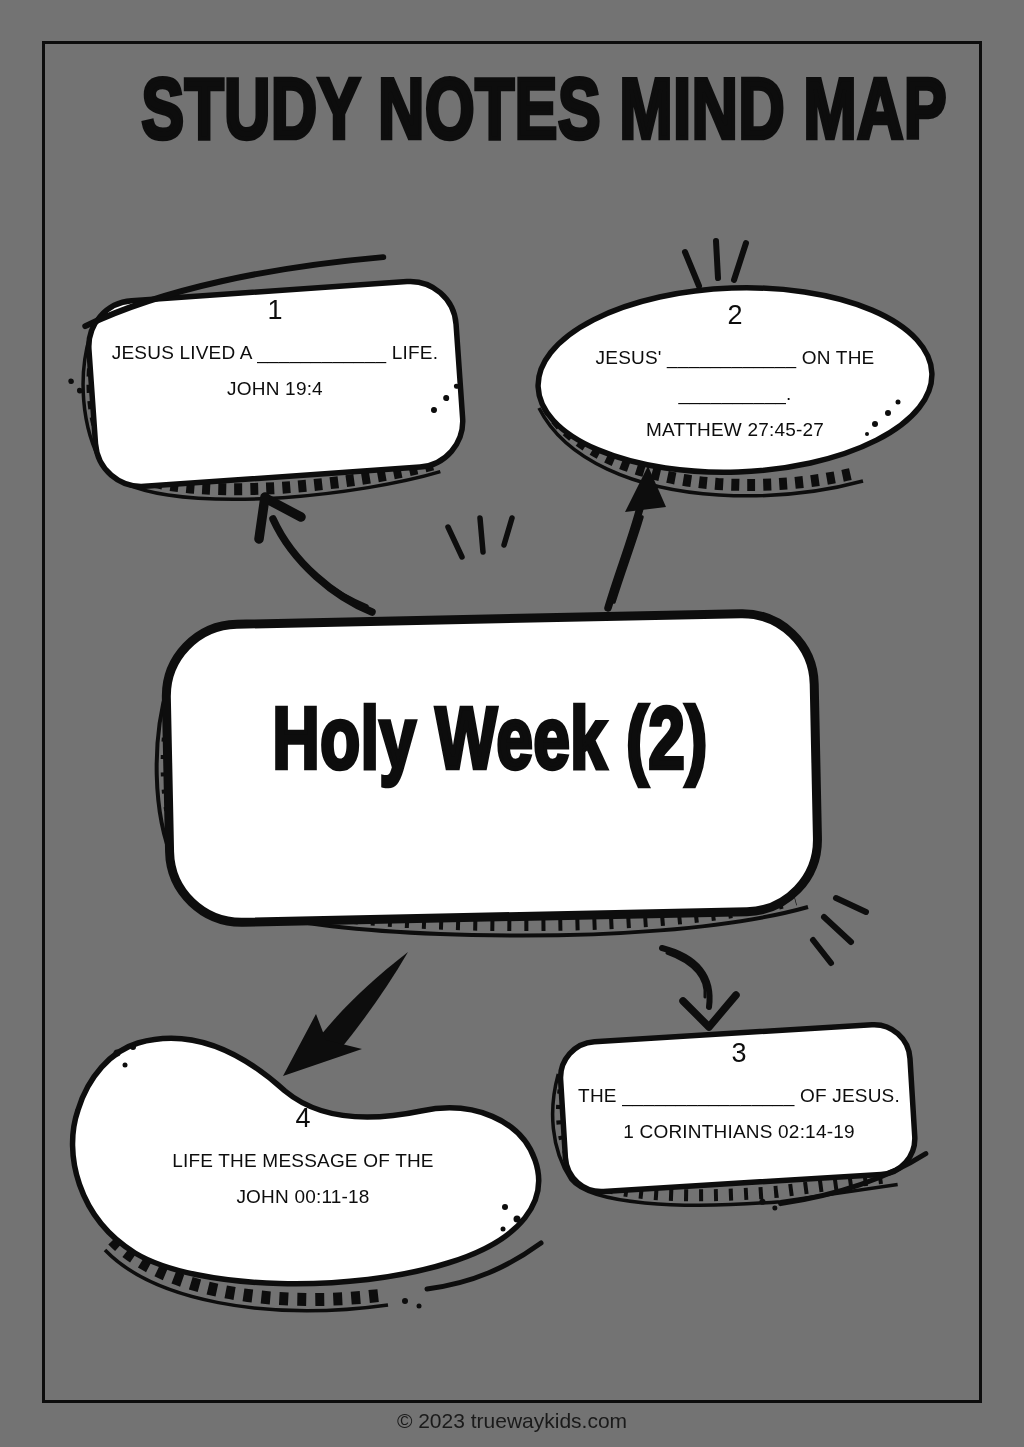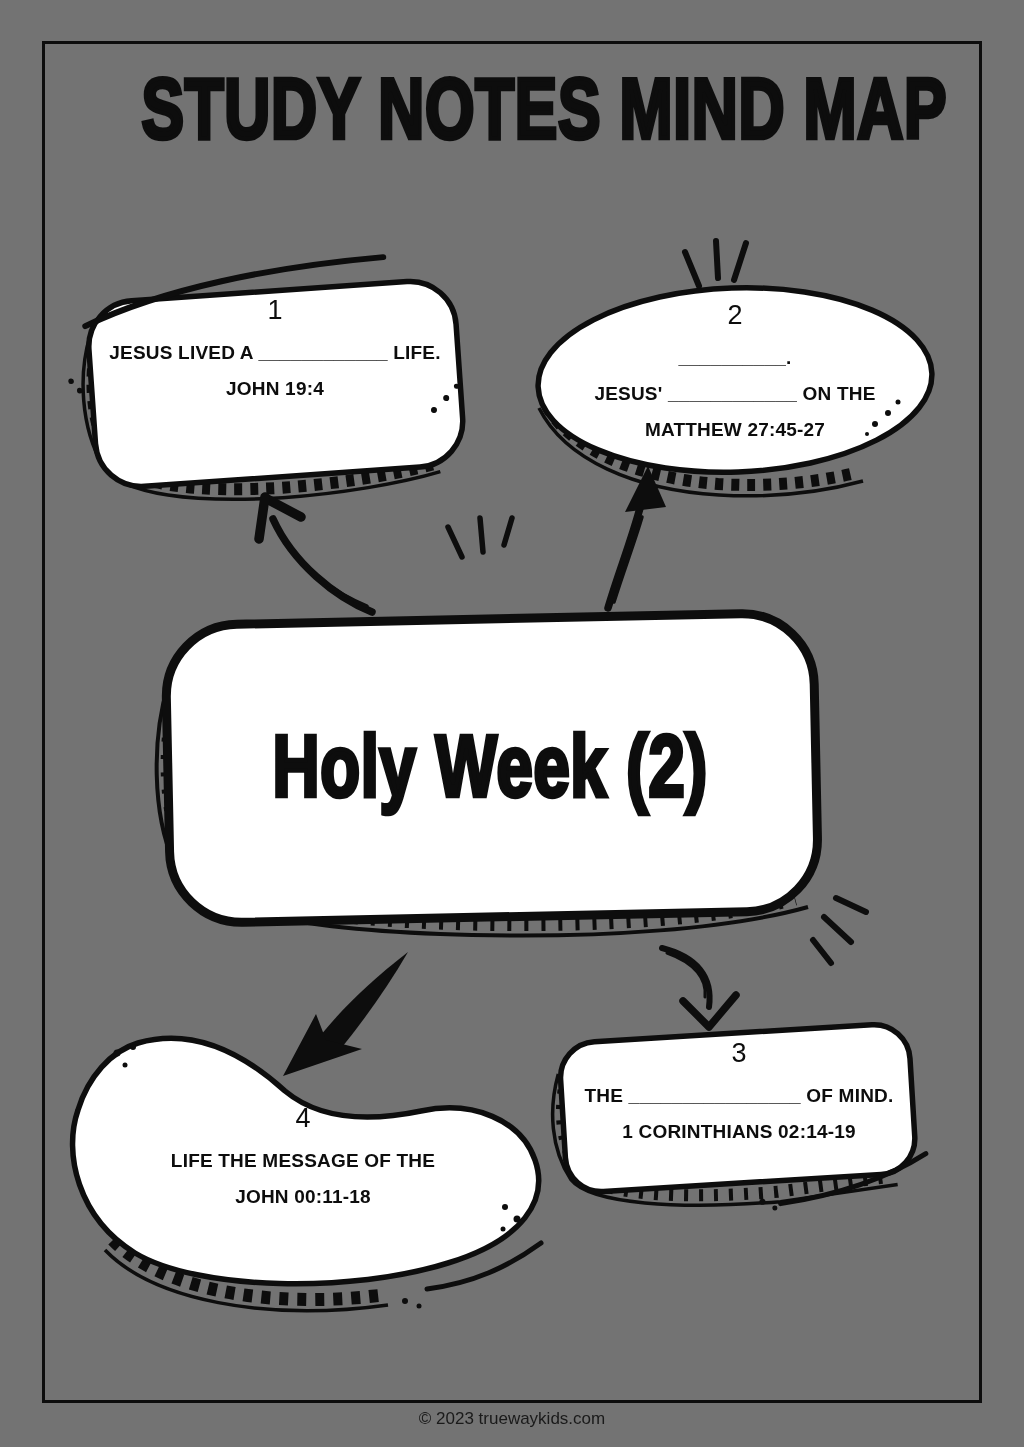--- a/index.html
+++ b/index.html
@@ -20,41 +20,41 @@
   }
   .title-wrap {
     position:absolute; left:0; top:62px; width:1024px;
     text-align:center;
   }
   .title-wrap .display-font {
     display:inline-block; font-size:86px; line-height:92px;
     transform:scaleX(0.74);
   }
   .center-label-wrap {
-    position:absolute; left:140px; top:690px; width:700px; text-align:center;margin-top:28px;
+    position:absolute; left:140px; top:690px; width:700px; text-align:center;
   }
   .center-label-wrap .display-font {
     display:inline-block; font-size:88px; line-height:96px;
     transform:scaleX(0.74);
   }
   .abs { position:absolute; }
   svg { display:block; overflow:visible; }
   .node-text {
     position:absolute; text-align:center; line-height:36px;
   }
   .node-number {
     font-size:27px; font-weight:400; line-height:30px; margin-bottom:10px;
   }
   .node-line {
-    font-size:19px; font-weight:bold; letter-spacing:0.2px; line-height:36px;
+    font-size:19px; font-weight:normal; letter-spacing:0.2px; line-height:36px;
     white-space:nowrap;
   }
   .footer {
     position:absolute; left:0; top:1409px; width:1024px; text-align:center;
-    font-size:17px; color:#1a1a1a;
+    font-size:21px; color:#1a1a1a;
   }
 </style>
 </head>
 <body>
 
 <div class="page">
 
   <div class="page-border"></div>
 
   <div class="title-wrap">
@@ -98,22 +98,22 @@
         <g fill="#0d0d0d" stroke="none">
           <circle cx="352" cy="196" r="3"></circle>
             <circle cx="365" cy="185" r="3"></circle>
           <circle cx="375" cy="174" r="2.5"></circle>
             <circle cx="344" cy="206" r="2"></circle>
         </g>
       </g>
     </svg>
     <div class="node-text" style="left:32px; top:72px; width:360px;">
       <div class="node-number">2</div>
+      <div class="node-line">JESUS' ____________ ON THE</div>
       <div class="node-line">__________.</div>
-      <div class="node-line">JESUS' ____________ ON THE</div>
       <div class="node-line">MATTHEW 27:45-27</div>
     </div>
   </div>
 
   <div class="abs" style="left:140px; top:593px; width:700px; height:360px;">
     <svg width="700" height="360" viewBox="0 0 700 360">
       <g stroke="#0d0d0d" fill="none">
         <path d="M 38,95 C 24,145 24,215 44,262 C 66,308 170,326 330,330 C 460,333 580,325 655,305" stroke-width="15" stroke-dasharray="4 13"></path>
         <path d="M 28,92 C 12,145 12,220 34,270 C 58,320 168,338 332,342 C 464,345 590,336 668,314" stroke-width="4"></path>
         <g transform="rotate(-1.2 350 180)">
@@ -134,21 +134,21 @@
         <rect x="30" y="30" width="350" height="150" rx="36" stroke-width="5.5" fill="#ffffff"></rect>
         <path d="M 242,203 C 300,198 350,184 390,162" stroke-width="5" stroke-linecap="round"></path>
         <g fill="#0d0d0d" stroke="none">
           <circle cx="224" cy="200" r="3"></circle>
             <circle cx="236" cy="207" r="2.5"></circle>
         </g>
       </g>
     </svg>
     <div class="node-text" style="left:16px; top:35px; width:380px;">
       <div class="node-number">3</div>
-      <div class="node-line">THE ________________ OF MIND.</div>
+      <div class="node-line">THE ________________ OF JESUS.</div>
       <div class="node-line">1 CORINTHIANS 02:14-19</div>
     </div>
   </div>
 
   <div class="abs" style="left:53px; top:1025px; width:505px; height:305px;">
     <svg width="505" height="305" viewBox="0 0 505 305">
       <g stroke="#0d0d0d" fill="none">
         <path d="M 60,215 C 105,262 210,285 330,270" stroke-width="13" stroke-dasharray="9 9"></path>
         <path d="M 52,225 C 100,275 212,297 335,280" stroke-width="3.5"></path>
         <path d="M 85,18 C 140,2 190,28 232,66 C 268,96 320,96 368,86 C 420,75 468,95 482,135

